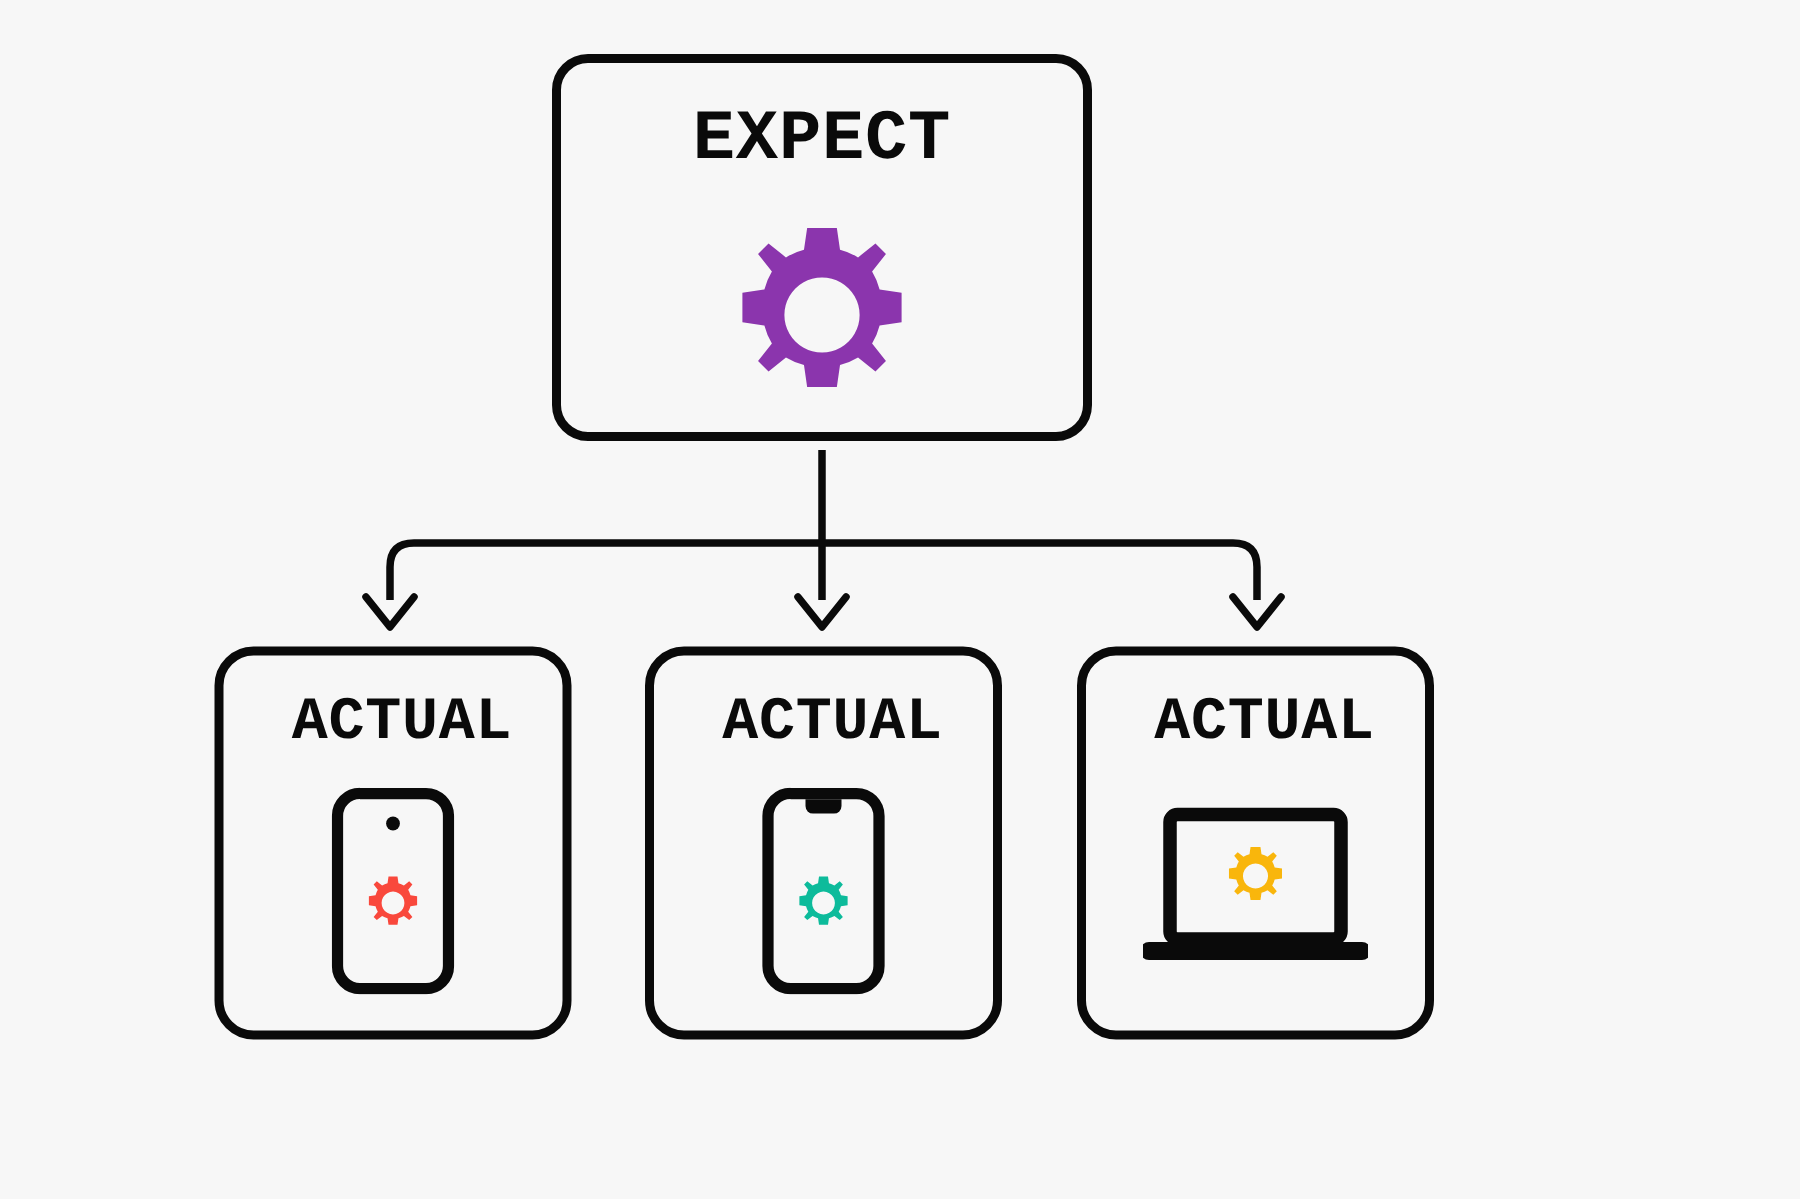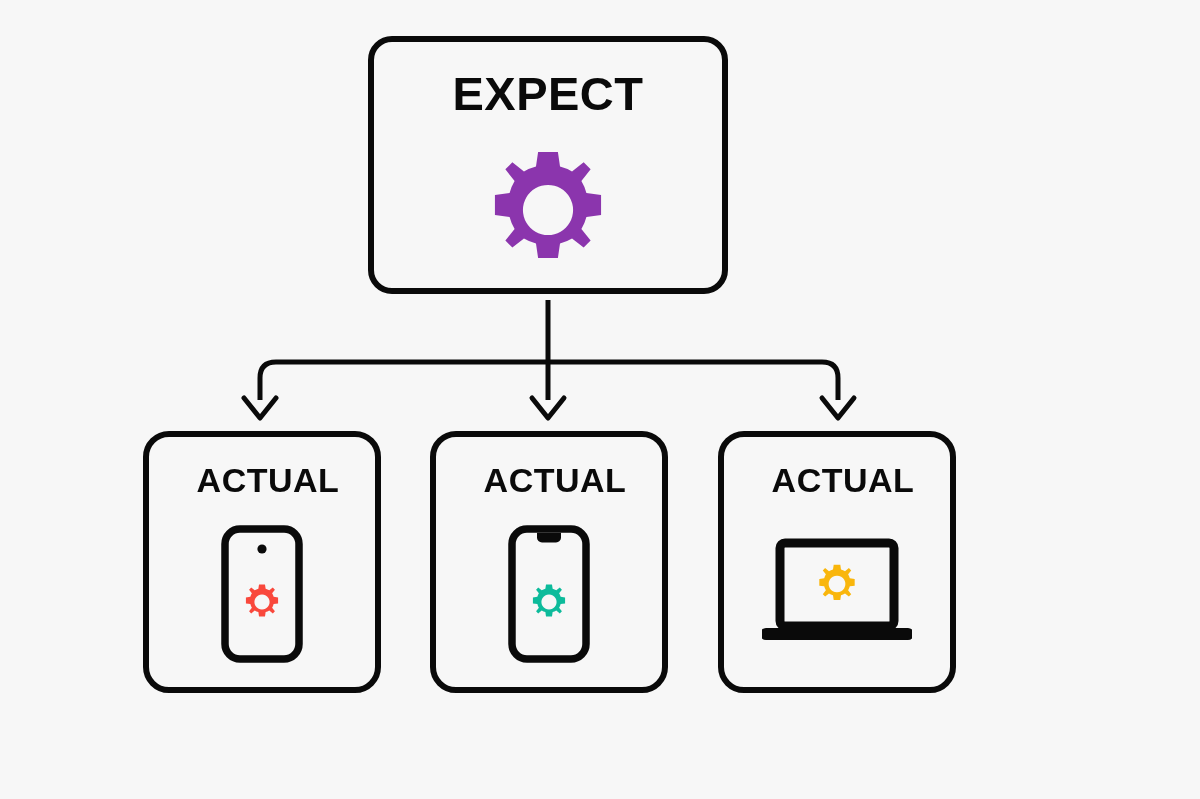--- a/index.html
+++ b/index.html
@@ -12,20 +12,21 @@
     height: 799px;
     background: #f7f7f7;
     font-family: "Liberation Sans", sans-serif;
     overflow: hidden;
   }
   #stage {
     position: relative;
     width: 1200px;
     height: 799px;
     background: #f7f7f7;
+    font-family: Liberation Mono, monospace;
   }
 
   
   .card {
     position: absolute;
     box-sizing: border-box;
     background: #f7f7f7;
     border: 6px solid #0a0a0a;
     border-radius: 26px;
   }
@@ -66,21 +67,21 @@
   .actual-card {
     top: 431px;
     width: 238px;
     height: 262px;
   }
   #actual-card-0 { left: 143px; }
   #actual-card-1 { left: 430px; }
   #actual-card-2 { left: 718px; }
   .actual-card .card-title {
     top: 26px;
-    font-size: 34px;
+    font-size: 40px;
     margin-left: 12px;
   }
 
   
   .device-wrap {
     position: absolute;
     left: 50%;
     transform: translateX(-50%);
     top: 88px;
   }

